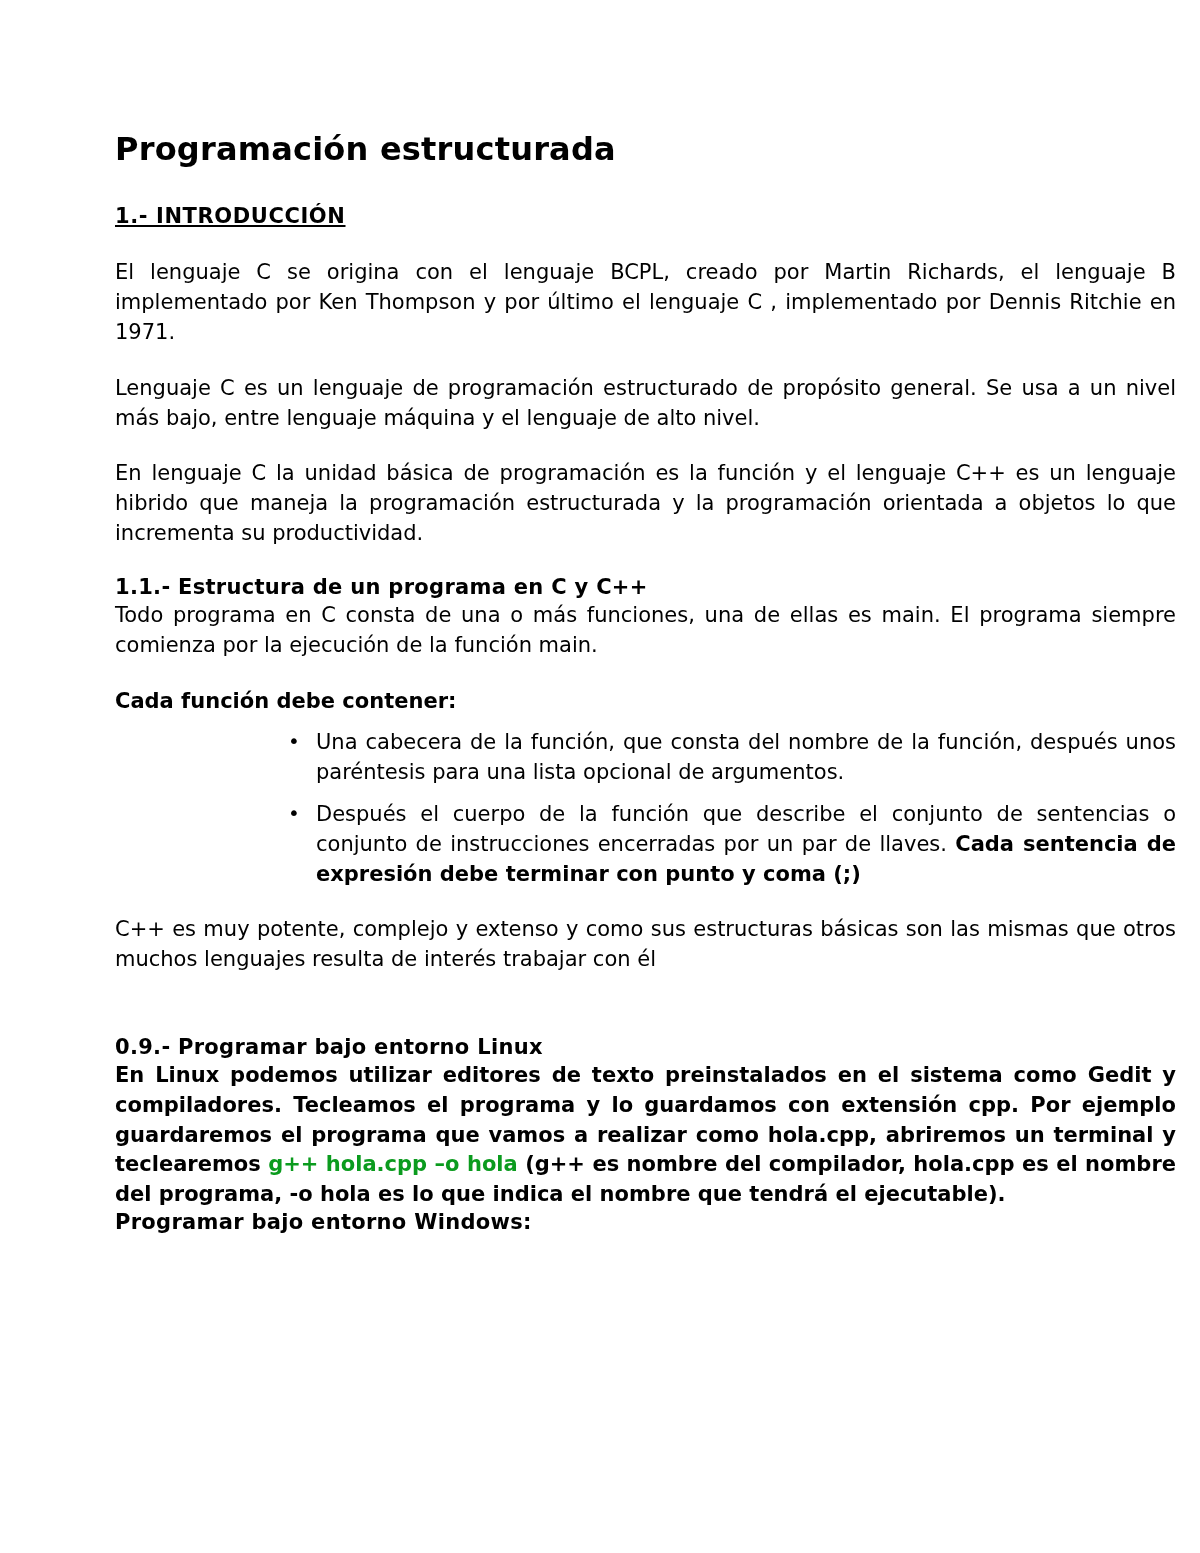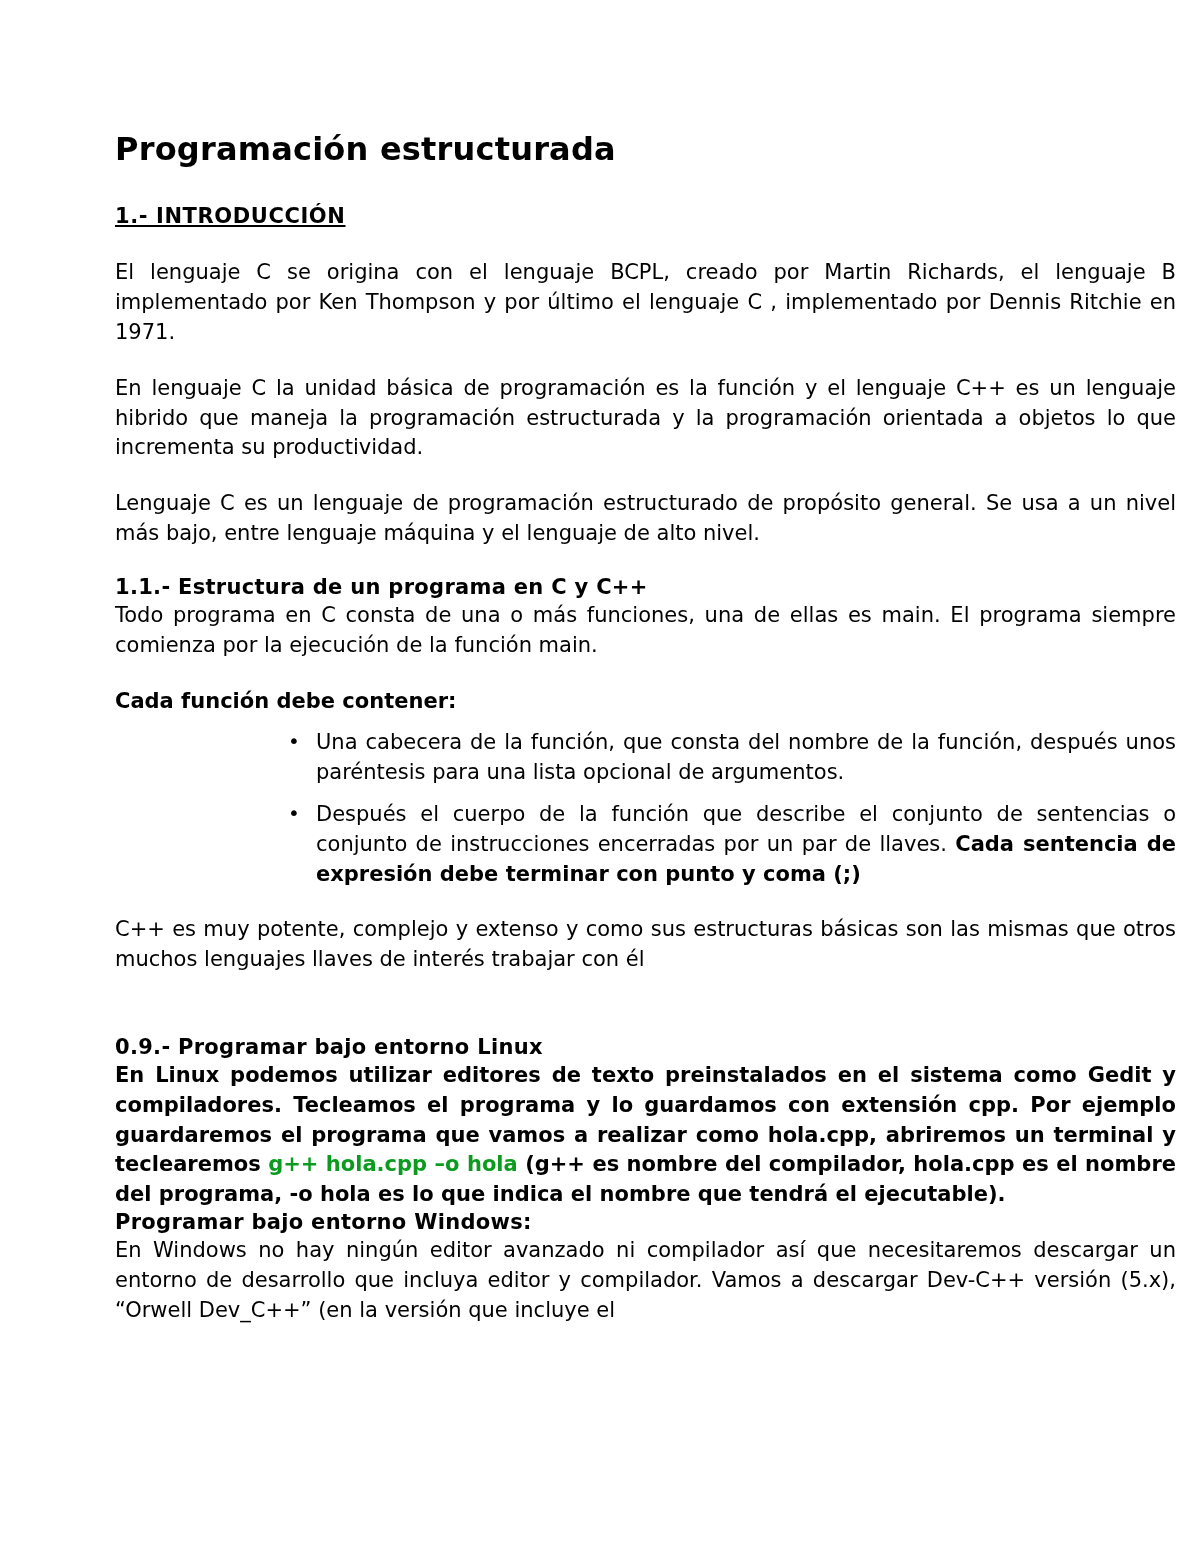--- a/index.html
+++ b/index.html
@@ -85,41 +85,40 @@
 <body>
 
 <div class="page">
 
   <h1 class="doc-title">Programación estructurada</h1>
 
   <h2 class="h1">1.- INTRODUCCIÓN</h2>
 
   <p>El lenguaje C se origina con el lenguaje BCPL, creado por Martin Richards, el lenguaje B implementado por Ken Thompson y por último el lenguaje C , implementado por Dennis Ritchie en 1971.</p>
 
+  <p>Lenguaje C es un lenguaje de programación estructurado de propósito general. Se usa a un nivel más bajo, entre lenguaje máquina y el lenguaje de alto nivel.</p>
+
   <p>En lenguaje C la unidad básica de programación es la función y el lenguaje C++ es un lenguaje hibrido que maneja la programación estructurada y la programación orientada a objetos lo que incrementa su productividad.</p>
-
-  <p>Lenguaje C es un lenguaje de programación estructurado de propósito general. Se usa a un nivel más bajo, entre lenguaje máquina y el lenguaje de alto nivel.</p>
 
   <h3 class="h2">1.1.- Estructura de un programa en C y C++</h3>
 
   <p class="after-head">Todo programa en C consta de una o más funciones, una de ellas es main. El programa siempre comienza por la ejecución de la función main.</p>
 
   <p class="tight">Cada función debe contener:</p>
 
   <ul class="bullets">
     <li><span>Una cabecera de la función, que consta del nombre de la función, después unos paréntesis para una lista opcional de argumentos.</span></li>
     <li><span>Después el cuerpo de la función que describe el conjunto de sentencias o conjunto de instrucciones encerradas por un par de llaves. </span><span class="b">Cada sentencia de expresión debe terminar con punto y coma (;)</span></li>
   </ul>
 
-  <p>C++ es muy potente, complejo y extenso y como sus estructuras básicas son las mismas que otros muchos lenguajes llaves de interés trabajar con él</p>
+  <p>C++ es muy potente, complejo y extenso y como sus estructuras básicas son las mismas que otros muchos lenguajes resulta de interés trabajar con él</p>
 
   <div class="spacer-lg"></div>
 
   <h3 class="h2">0.9.- Programar bajo entorno Linux</h3>
 
   <p class="after-head tight"><span>En Linux podemos utilizar editores de texto preinstalados en el sistema como Gedit y compiladores. Tecleamos el programa y lo guardamos con extensión cpp. Por ejemplo guardaremos el programa que vamos a realizar como hola.cpp, abriremos un terminal y teclearemos </span><span class="code-green">g++ hola.cpp –o hola</span><span> (g++ es nombre del compilador, hola.cpp es el nombre del programa, -o hola es lo que indica el nombre que tendrá el ejecutable).</span></p>
 
 
   <h3 class="h2">Programar bajo entorno Windows:</h3>
 
-  <p class="after-head">En Windows no hay ningún editor avanzado ni compilador así que necesitaremos descargar un entorno de desarrollo que incluya editor y compilador. Vamos a descargar Dev-C++ versión (5.x), “Orwell Dev_C++” (en la versión que incluye el</p>
 
 </div>
 
 </body></html>

